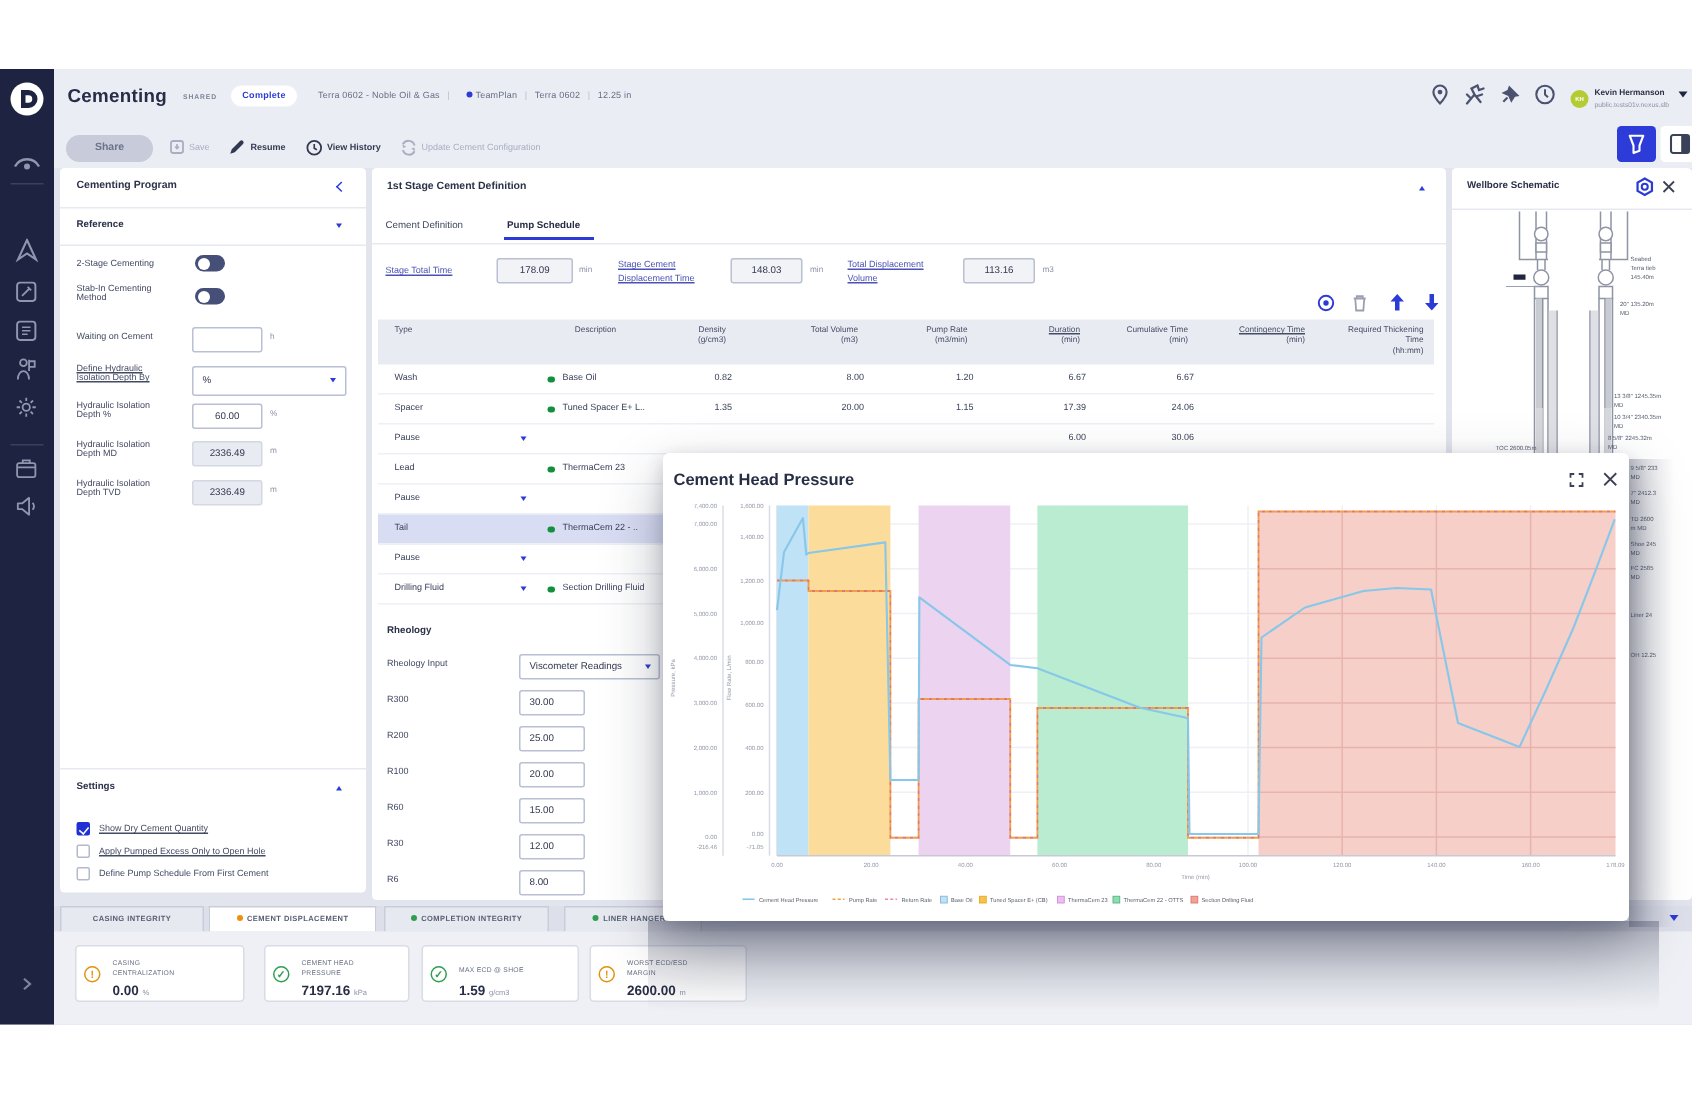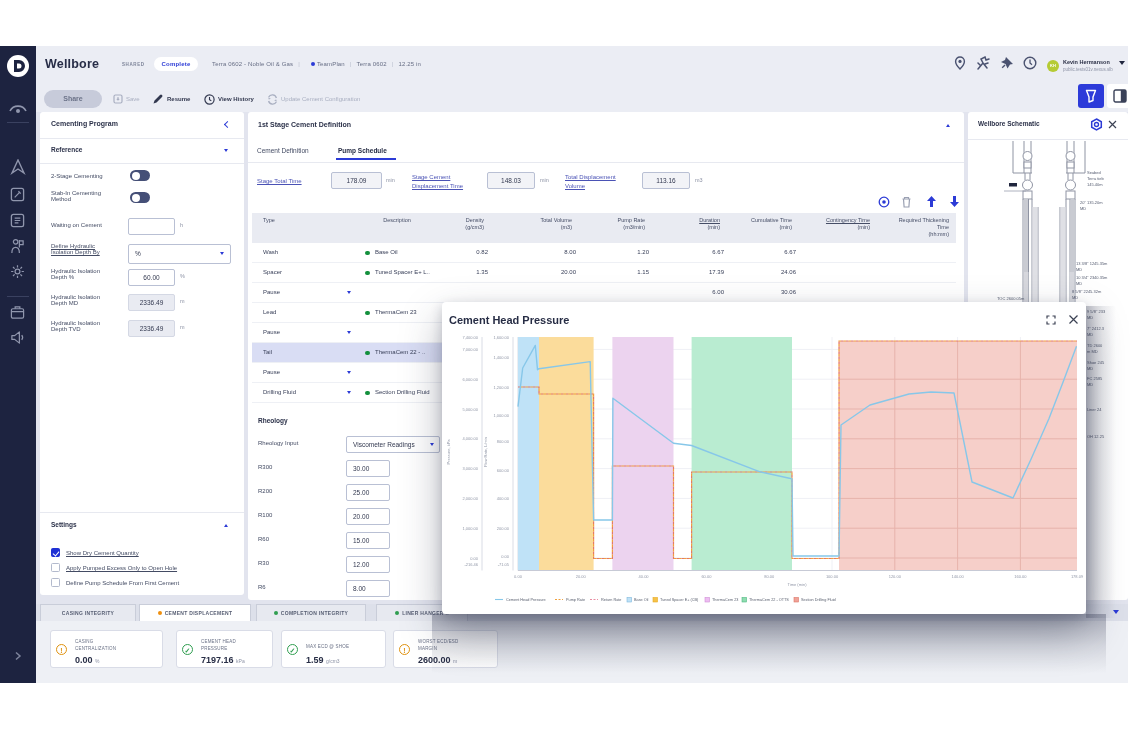--- a/index.html
+++ b/index.html
@@ -123,21 +123,21 @@
       </svg>
     <svg style="left:10px;top:284px" width="15" height="15" viewBox="0 0 16 16">
         <path d="M2 6 v4 h3 l5 4 V2 L5 6 Z" fill="none" stroke="#9096ad" stroke-width="1.3" stroke-linejoin="round"></path>
         <path d="M12.5 5.5 a4 4 0 0 1 0 5" fill="none" stroke="#9096ad" stroke-width="1.3"></path>
       </svg>
     <svg style="left:13px;top:605px" width="10" height="10" viewBox="0 0 10 10">
         <path d="M3 1.5 L7 5 L3 8.5" fill="none" stroke="#7e849c" stroke-width="1.5"></path>
       </svg>
   </div>
   <div class="hdr" id="hdr">
-    <div class="title">Wellbore</div>
+    <div class="title">Cementing</div>
     <div class="shared">SHARED</div>
     <div class="pillc">Complete</div>
     <div class="crumbs">Terra 0602 - Noble Oil &amp; Gas<span class="sep">|</span><b class="dot"></b>TeamPlan<span class="sep">|</span>Terra 0602<span class="sep">|</span>12.25 in</div>
     <svg class="hicons" style="left:918px" width="12" height="14" viewBox="0 0 12 14">
         <path d="M6 1 a4.4 4.4 0 0 1 4.4 4.4 C10.4 8.4 6 13 6 13 S1.6 8.4 1.6 5.4 A4.4 4.4 0 0 1 6 1 Z" fill="none" stroke="#4a5270" stroke-width="1.4"></path>
         <circle cx="6" cy="5.4" r="1.6" fill="#4a5270"></circle>
       </svg>
     <svg class="hicons" style="left:940px" width="15" height="14" viewBox="0 0 15 14">
         <path d="M2 13 L7 7 M7 7 L5 3 L9 1 L10 4 L13 3 M7 7 l4 5 M4 9 l-2-2 M9 8 l3-1" fill="none" stroke="#4a5270" stroke-width="1.5" stroke-linecap="round"></path>
       </svg>

